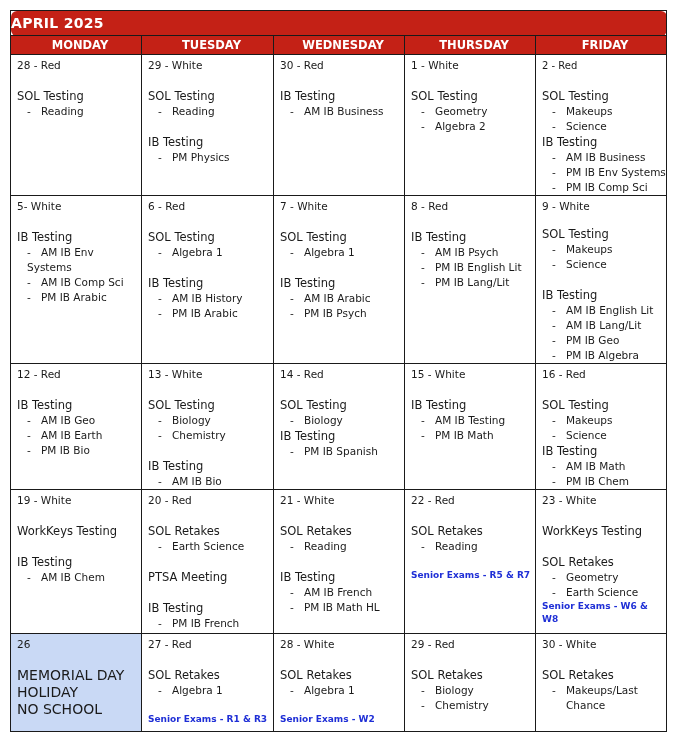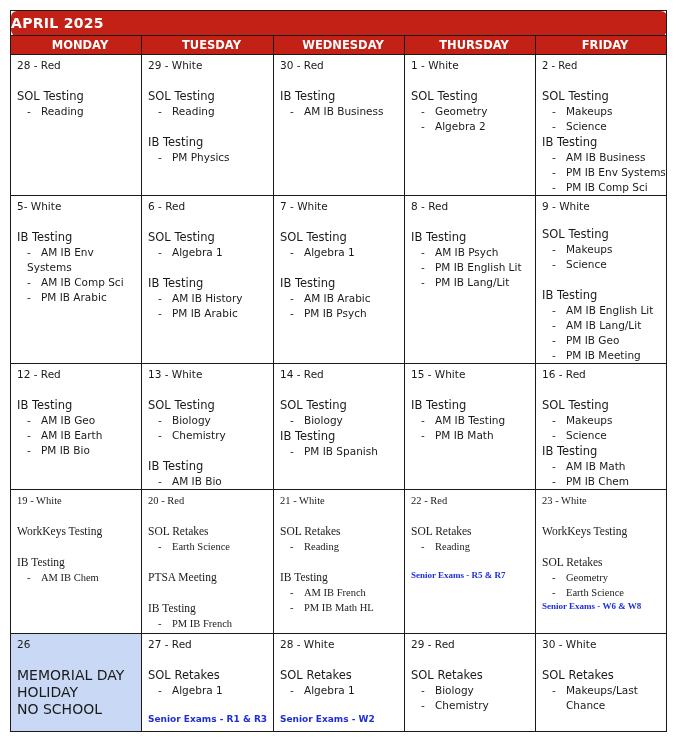--- a/index.html
+++ b/index.html
@@ -16,21 +16,21 @@
     .day .item { display: block; padding-left: 10px; line-height: 15px; }
     .day .item::before { content: "-"; display: inline-block; width: 14px; }
     .day .item.cont::before { content: ""; }
     .day .gap { display: block; height: 15px; }
     .day .senior { display: block; color: #1f2fd6; font-weight: bold; font-size: 9px; line-height: 13px; }
     .holiday { background: #c9d9f5; }
     .holiday .hol-text { display: block; font-weight: normal; font-size: 14px; line-height: 17px; }
     .r-april { height: 133px; }
     .r-w1 { height: 153px; }
     .r-w2 { height: 123px; }
-    .r-w3 { height: 144px; font-family: Liberation Serif, serif; }
+    .r-w3 { height: 144px; }
     .r-w4 { height: 98px; }
   </style>
 </head>
 <body>
 
 <table class="cal">
   <colgroup>
       <col style="width:131px">
       <col style="width:132px">
       <col style="width:131px">
@@ -123,21 +123,21 @@
     <td class="day">
       <span class="date tight">9 - White</span>
       <span class="group">SOL Testing</span>
       <span class="item">Makeups</span>
       <span class="item">Science</span>
       <span class="gap"></span>
       <span class="group">IB Testing</span>
       <span class="item">AM IB English Lit</span>
       <span class="item">AM IB Lang/Lit</span>
       <span class="item">PM IB Geo</span>
-      <span class="item">PM IB Meeting</span>
+      <span class="item">PM IB Algebra</span>
     </td>
   </tr>
 
   <tr class="r-w2">
     <td class="day">
       <span class="date">12 - Red</span>
       <span class="group">IB Testing</span>
       <span class="item">AM IB Geo</span>
       <span class="item">AM IB Earth</span>
       <span class="item">PM IB Bio</span>

